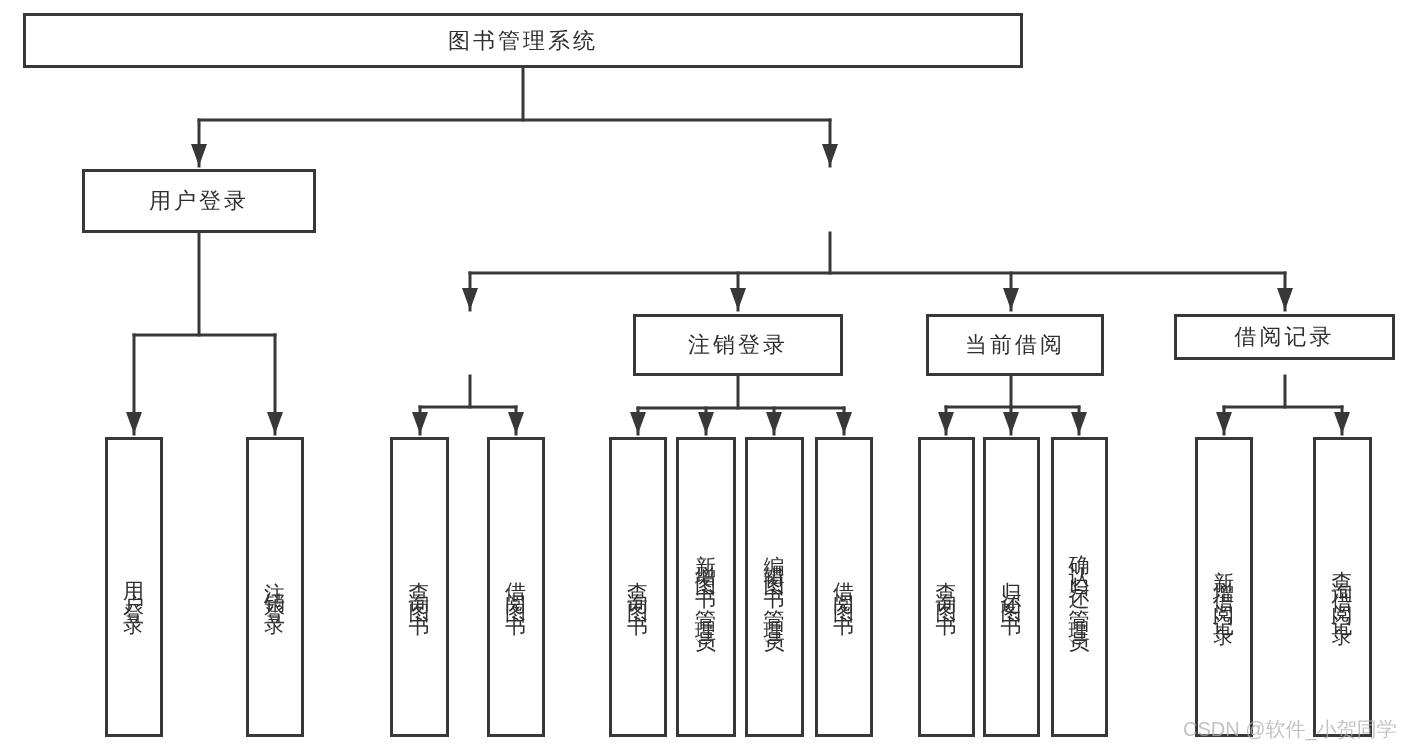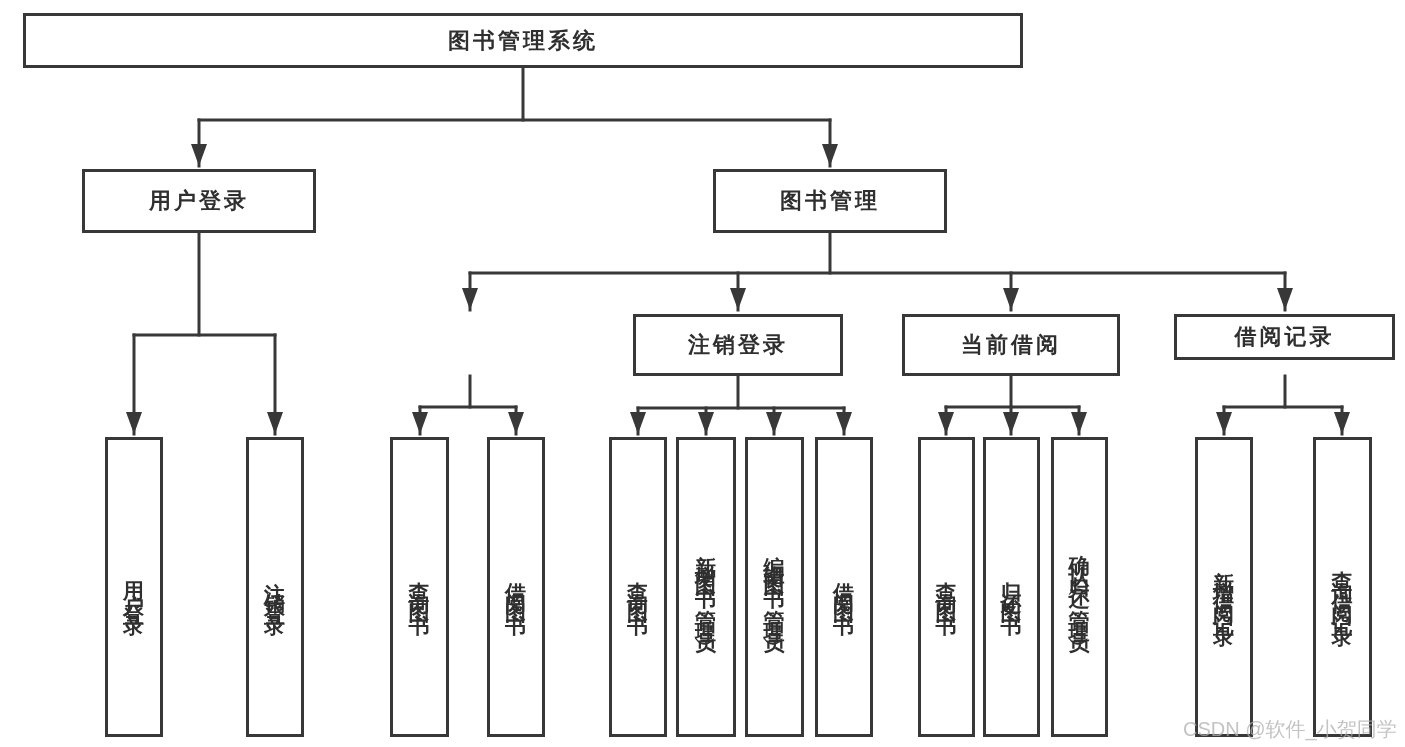--- a/index.html
+++ b/index.html
@@ -23,21 +23,20 @@
   }
   .node {
     position: absolute;
     box-sizing: border-box;
     border: 3px solid #383838;
     background: #ffffff;
     display: flex;
     align-items: center;
     justify-content: center;
     z-index: 2;
-    font-weight: bold;
   }
   .hbox span {
     font-size: 22px;
     letter-spacing: 3px;
     color: #2f2f2f;
     white-space: nowrap;
   }
   .vbox span {
     writing-mode: vertical-rl;
     text-orientation: mixed;
@@ -112,28 +111,25 @@
     </g>
   </svg>
 
   <div class="node hbox" style="left:23px; top:13px; width:1000px; height:55px">
     <span>图书管理系统</span>
   </div>
 
   <div class="node hbox" style="left:82px; top:169px; width:234px; height:64px">
     <span>用户登录</span>
   </div>
-  <div class="node hbox" style="left:713px; top:169px; width:234px; height:64px">
-    <span>图书管理</span>
-  </div>
 
   <div class="node hbox" style="left:633px; top:314px; width:210px; height:62px">
     <span>注销登录</span>
   </div>
-  <div class="node hbox" style="left:902px; top:314px; width:218px; height:62px">
+  <div class="node hbox" style="left:926px; top:314px; width:178px; height:62px">
     <span>当前借阅</span>
   </div>
   <div class="node hbox" style="left:1174px; top:314px; width:221px; height:46px">
     <span>借阅记录</span>
   </div>
 
   <div class="node vbox" style="left:105px; top:437px; width:58px; height:300px">
     <span>用户登录</span>
   </div>
   <div class="node vbox" style="left:246px; top:437px; width:58px; height:300px">

